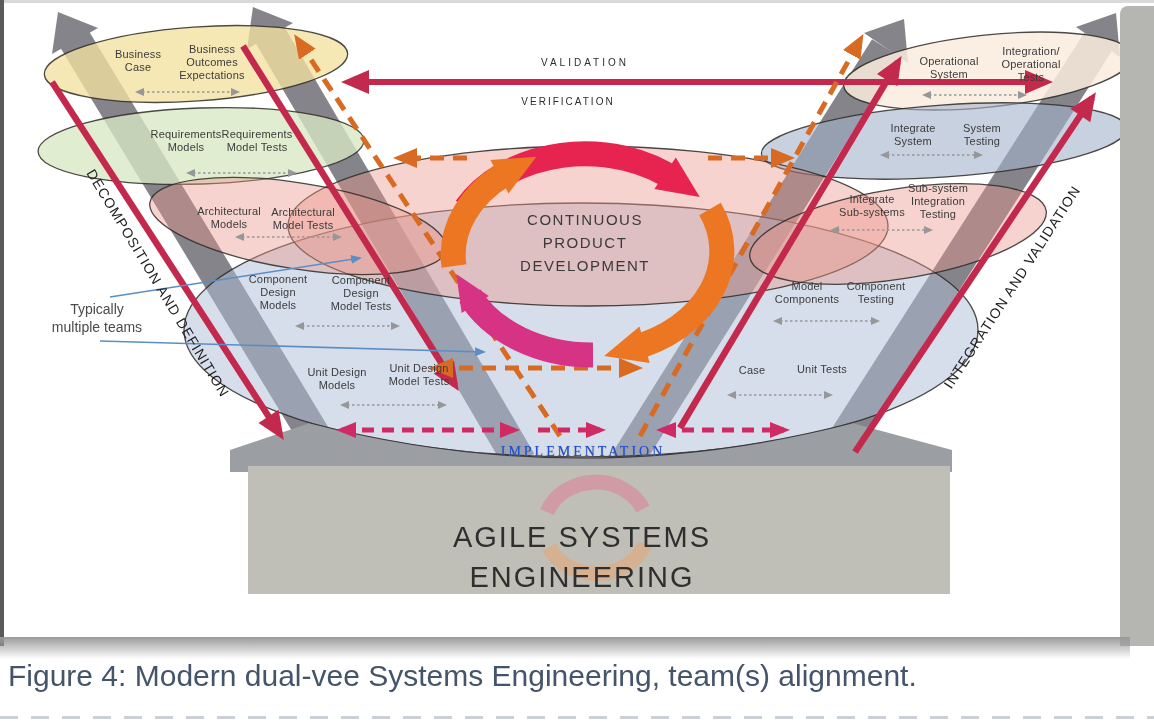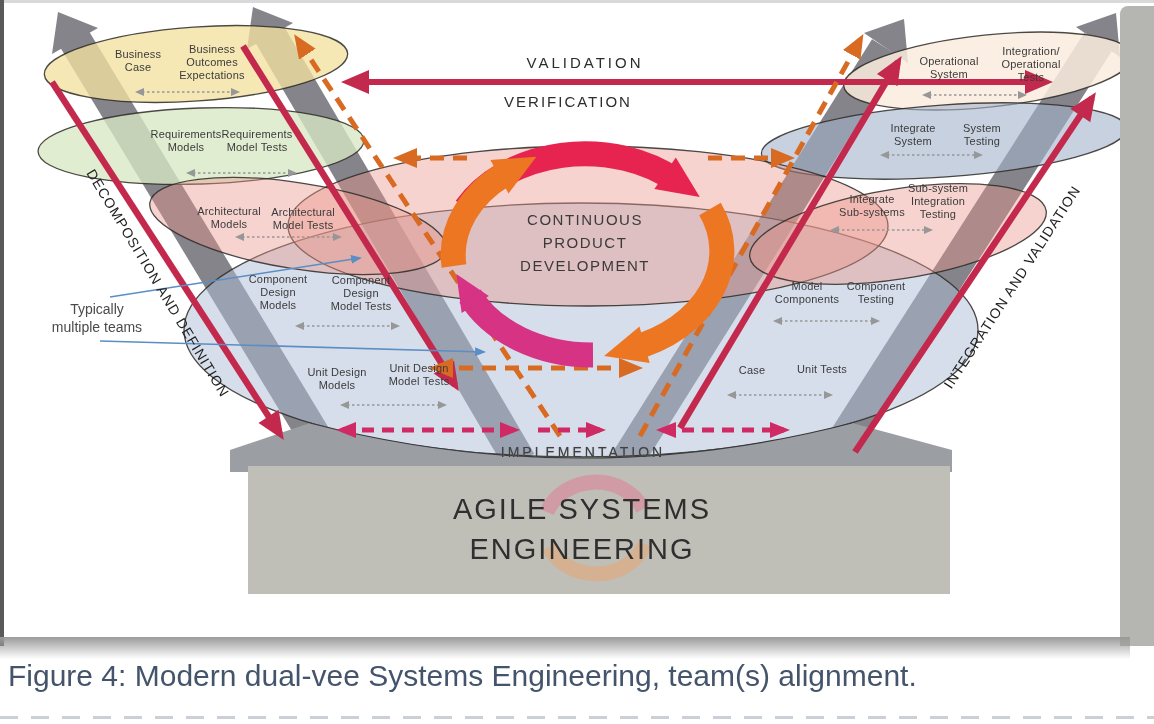--- a/index.html
+++ b/index.html
@@ -8,27 +8,27 @@
   #topline{position:absolute;left:0;top:0;width:1154px;height:3px;background:#d9d9d9;}
   #leftedge{position:absolute;left:0;top:0;width:4px;height:646px;background:#5a5a5a;}
   #rightband{position:absolute;left:1120px;top:6px;width:34px;height:640px;background:#b5b5b2;border-radius:8px 0 0 0;}
   #figurewhite{position:absolute;left:4px;top:3px;width:1116px;height:634px;background:#fff;}
   #botshadow{position:absolute;left:0;top:637px;width:1130px;height:22px;
              background:linear-gradient(#9a9a9a,rgba(160,160,160,0));}
   #diagram-svg{position:absolute;left:0;top:0;}
   .pair-label{position:absolute;transform:translate(-50%,-50%);text-align:center;
     font-size:11px;line-height:1.2;color:#3b3b3b;white-space:pre-line;letter-spacing:.2px;}
   .hdr{position:absolute;transform:translate(-50%,-50%);text-align:center;color:#2d2d2d;
-    font-size:15px;letter-spacing:3px;white-space:pre-line;}
+    font-size:10px;letter-spacing:3px;white-space:pre-line;}
   .cycle-text{position:absolute;transform:translate(-50%,-50%);text-align:center;color:#3a3a3a;
     font-size:15px;letter-spacing:1.5px;line-height:23px;white-space:pre-line;margin-top:8px;}
   .impl{position:absolute;transform:translate(-50%,-50%);font-size:14px;letter-spacing:3px;
-    color:#404040;text-shadow:0 0 1px #7c7c7c;}
+    color:#1d4ed8;text-shadow:0 0 1px #7c7c7c;font-family:Liberation Serif, serif;}
   .banner-text{position:absolute;transform:translate(-50%,-50%);text-align:center;color:#2f2f2f;
-    font-size:29px;letter-spacing:2px;line-height:40px;white-space:pre-line;}
+    font-size:29px;letter-spacing:2px;line-height:40px;white-space:pre-line;margin-top:28px;}
   .diag{position:absolute;white-space:nowrap;color:#1e1e1e;font-size:14px;letter-spacing:1px;}
   .diag-left{transform:translate(-50%,-50%) rotate(59deg);}
   .diag-right{transform:translate(-50%,-50%) rotate(-57deg);}
   .teams{position:absolute;transform:translate(-50%,-50%);text-align:center;color:#4a4a4a;
     font-size:14px;line-height:1.3;white-space:pre-line;}
   #caption{position:absolute;left:8px;top:659px;width:1140px;font-size:30px;
     color:#44546a;letter-spacing:0;}
   #botdashes{position:absolute;left:0;top:716px;width:1154px;height:3px;
     background:repeating-linear-gradient(90deg,#a7b1bc 0 18px,transparent 18px 31px);opacity:.6;}
 </style>

